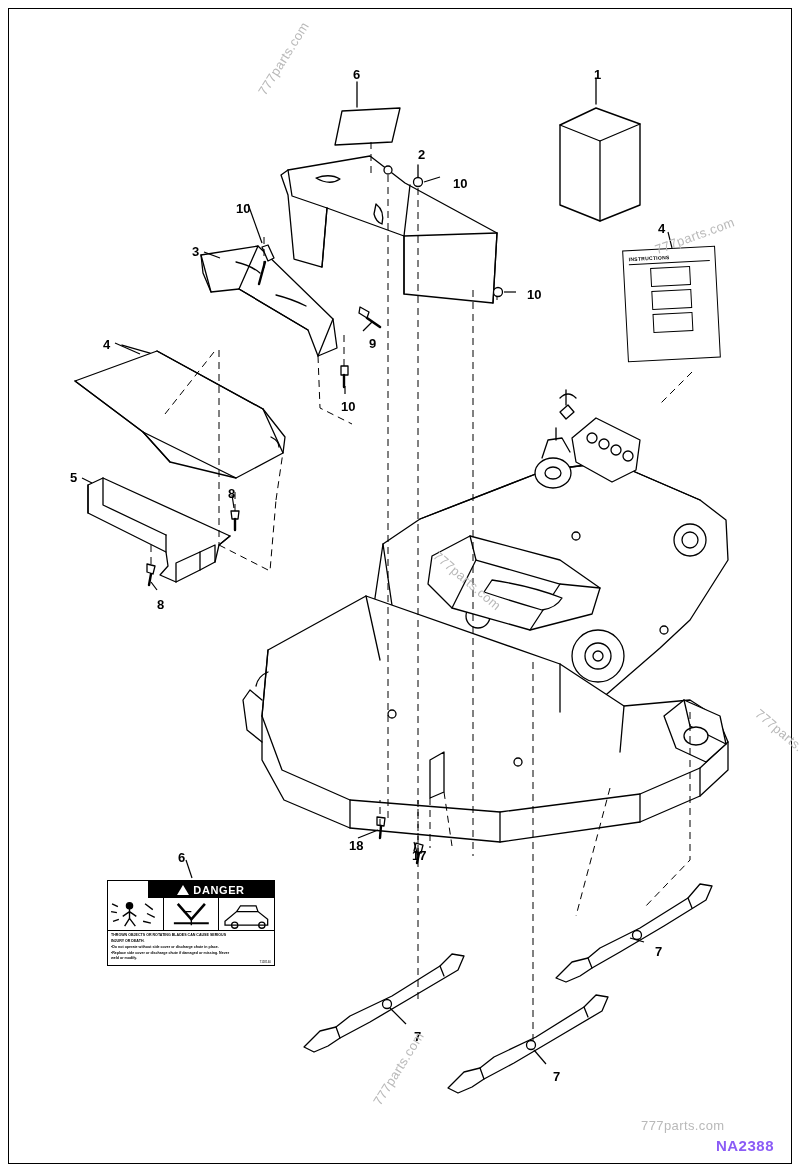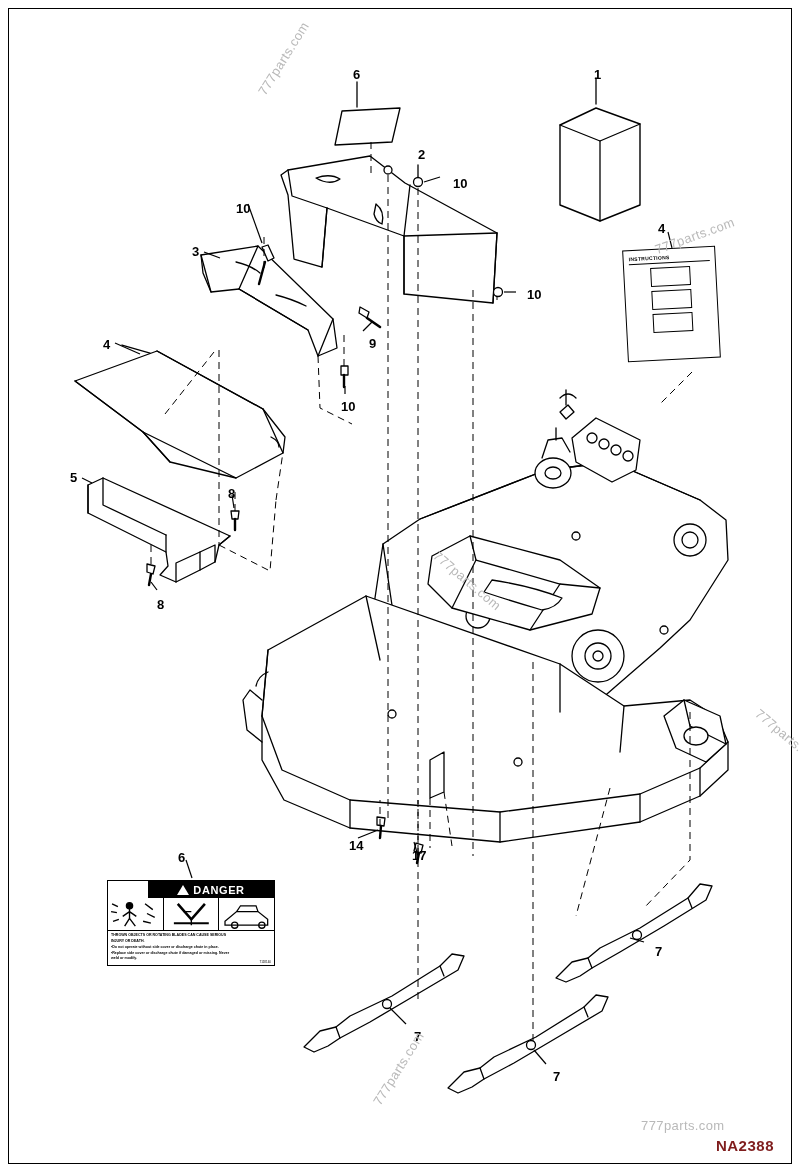--- a/index.html
+++ b/index.html
@@ -43,21 +43,21 @@
     font-size: 13px;
     white-space: nowrap;
     letter-spacing: 0.4px;
   }
   #partnum {
     position: absolute;
     right: 26px; bottom: 18px;
     font-family: "Liberation Sans", sans-serif;
     font-size: 15px;
     font-weight: bold;
-    color: #7f1d1d;
+    color: #8b5cf6;
     letter-spacing: 0.5px;
   }
 
   
   #danger-decal {
     position: absolute;
     left: 107px; top: 880px;
     width: 168px; height: 86px;
     background: #fff;
     border: 1.4px solid #000;
@@ -375,21 +375,21 @@
   <div class="callout" style="left:236px; top:202px;">10</div>
   <div class="callout" style="left:192px; top:245px;">3</div>
   <div class="callout" style="left:658px; top:222px;">4</div>
   <div class="callout" style="left:527px; top:288px;">10</div>
   <div class="callout" style="left:369px; top:337px;">9</div>
   <div class="callout" style="left:103px; top:338px;">4</div>
   <div class="callout" style="left:341px; top:400px;">10</div>
   <div class="callout" style="left:70px; top:471px;">5</div>
   <div class="callout" style="left:228px; top:487px;">8</div>
   <div class="callout" style="left:157px; top:598px;">8</div>
-  <div class="callout" style="left:349px; top:839px;">14</div>
+  <div class="callout" style="left:349px; top:839px;">18</div>
   <div class="callout" style="left:412px; top:849px;">17</div>
   <div class="callout" style="left:178px; top:851px;">6</div>
   <div class="callout" style="left:655px; top:945px;">7</div>
   <div class="callout" style="left:414px; top:1030px;">7</div>
   <div class="callout" style="left:553px; top:1070px;">7</div>
 
   <div id="instr-decal">
     <div class="in-title">INSTRUCTIONS</div>
     <div class="in-rule"></div>
     <div class="in-box"></div>

